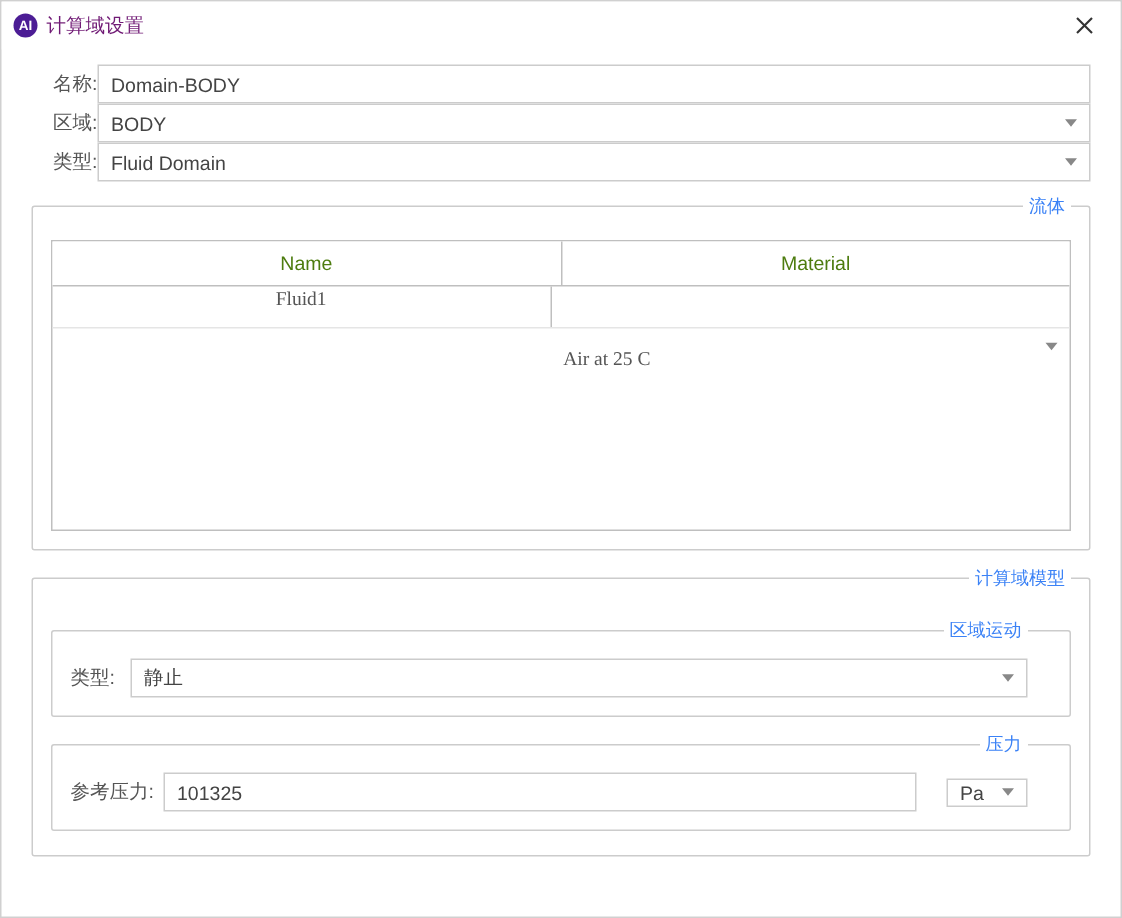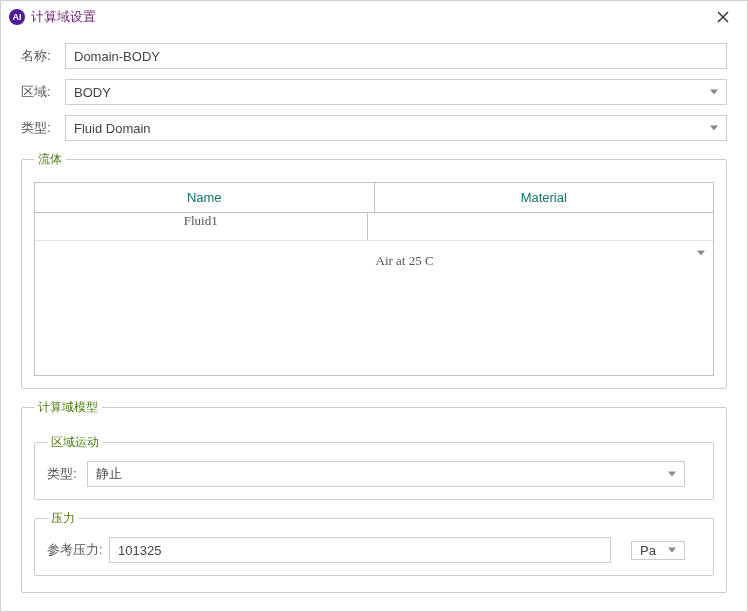--- a/index.html
+++ b/index.html
@@ -38,21 +38,21 @@
     width: 32px; height: 28px;
     display: flex; align-items: center; justify-content: center;
     font-size: 16px; color: #333; cursor: pointer;
   }
   .content {
     padding: 10px 20px 18px 20px;
   }
   .form-row {
     display: flex;
     align-items: center;
-    margin-bottom: 10px;
+    text-align: right;
   }
   .form-label {
     width: 44px;
     color: #555;
     font-size: 13px;
   }
   .text-input, .select-input {
     flex: 1;
     height: 26px;
     border: 1px solid #ccc;
@@ -75,42 +75,43 @@
     border-top: 5px solid #888;
   }
   fieldset {
     border: 1px solid #ccc;
     margin: 8px 0 10px 0;
     padding: 12px 12px 12px 12px;
     border-radius: 2px;
   }
   legend {
     font-size: 12px;
-    color: #4d7c0f;
+    color: #3b82f6;
     padding: 0 4px;
+    text-align: right;
   }
   .fluid-table {
     border: 1px solid #bfbfbf;
     height: 194px;
     background: #fff;
     margin-top: 2px;
   }
   .ft-head {
     display: flex;
     height: 30px;
     background: #fff;
     border-bottom: 1px solid #bfbfbf;
   }
   .ft-head .col {
     flex: 1;
     display: flex;
     align-items: center;
     justify-content: center;
     font-size: 13px;
-    color: #0f766e;
+    color: #4d7c0f;
     border-right: 1px solid #bfbfbf;
   }
   .ft-head .col:last-child { border-right: none; }
   .ft-row {
     display: flex;
     height: 28px;
     border-bottom: 1px solid #e5e5e5;
   }
   .ft-row .cell {
     flex: 1;

